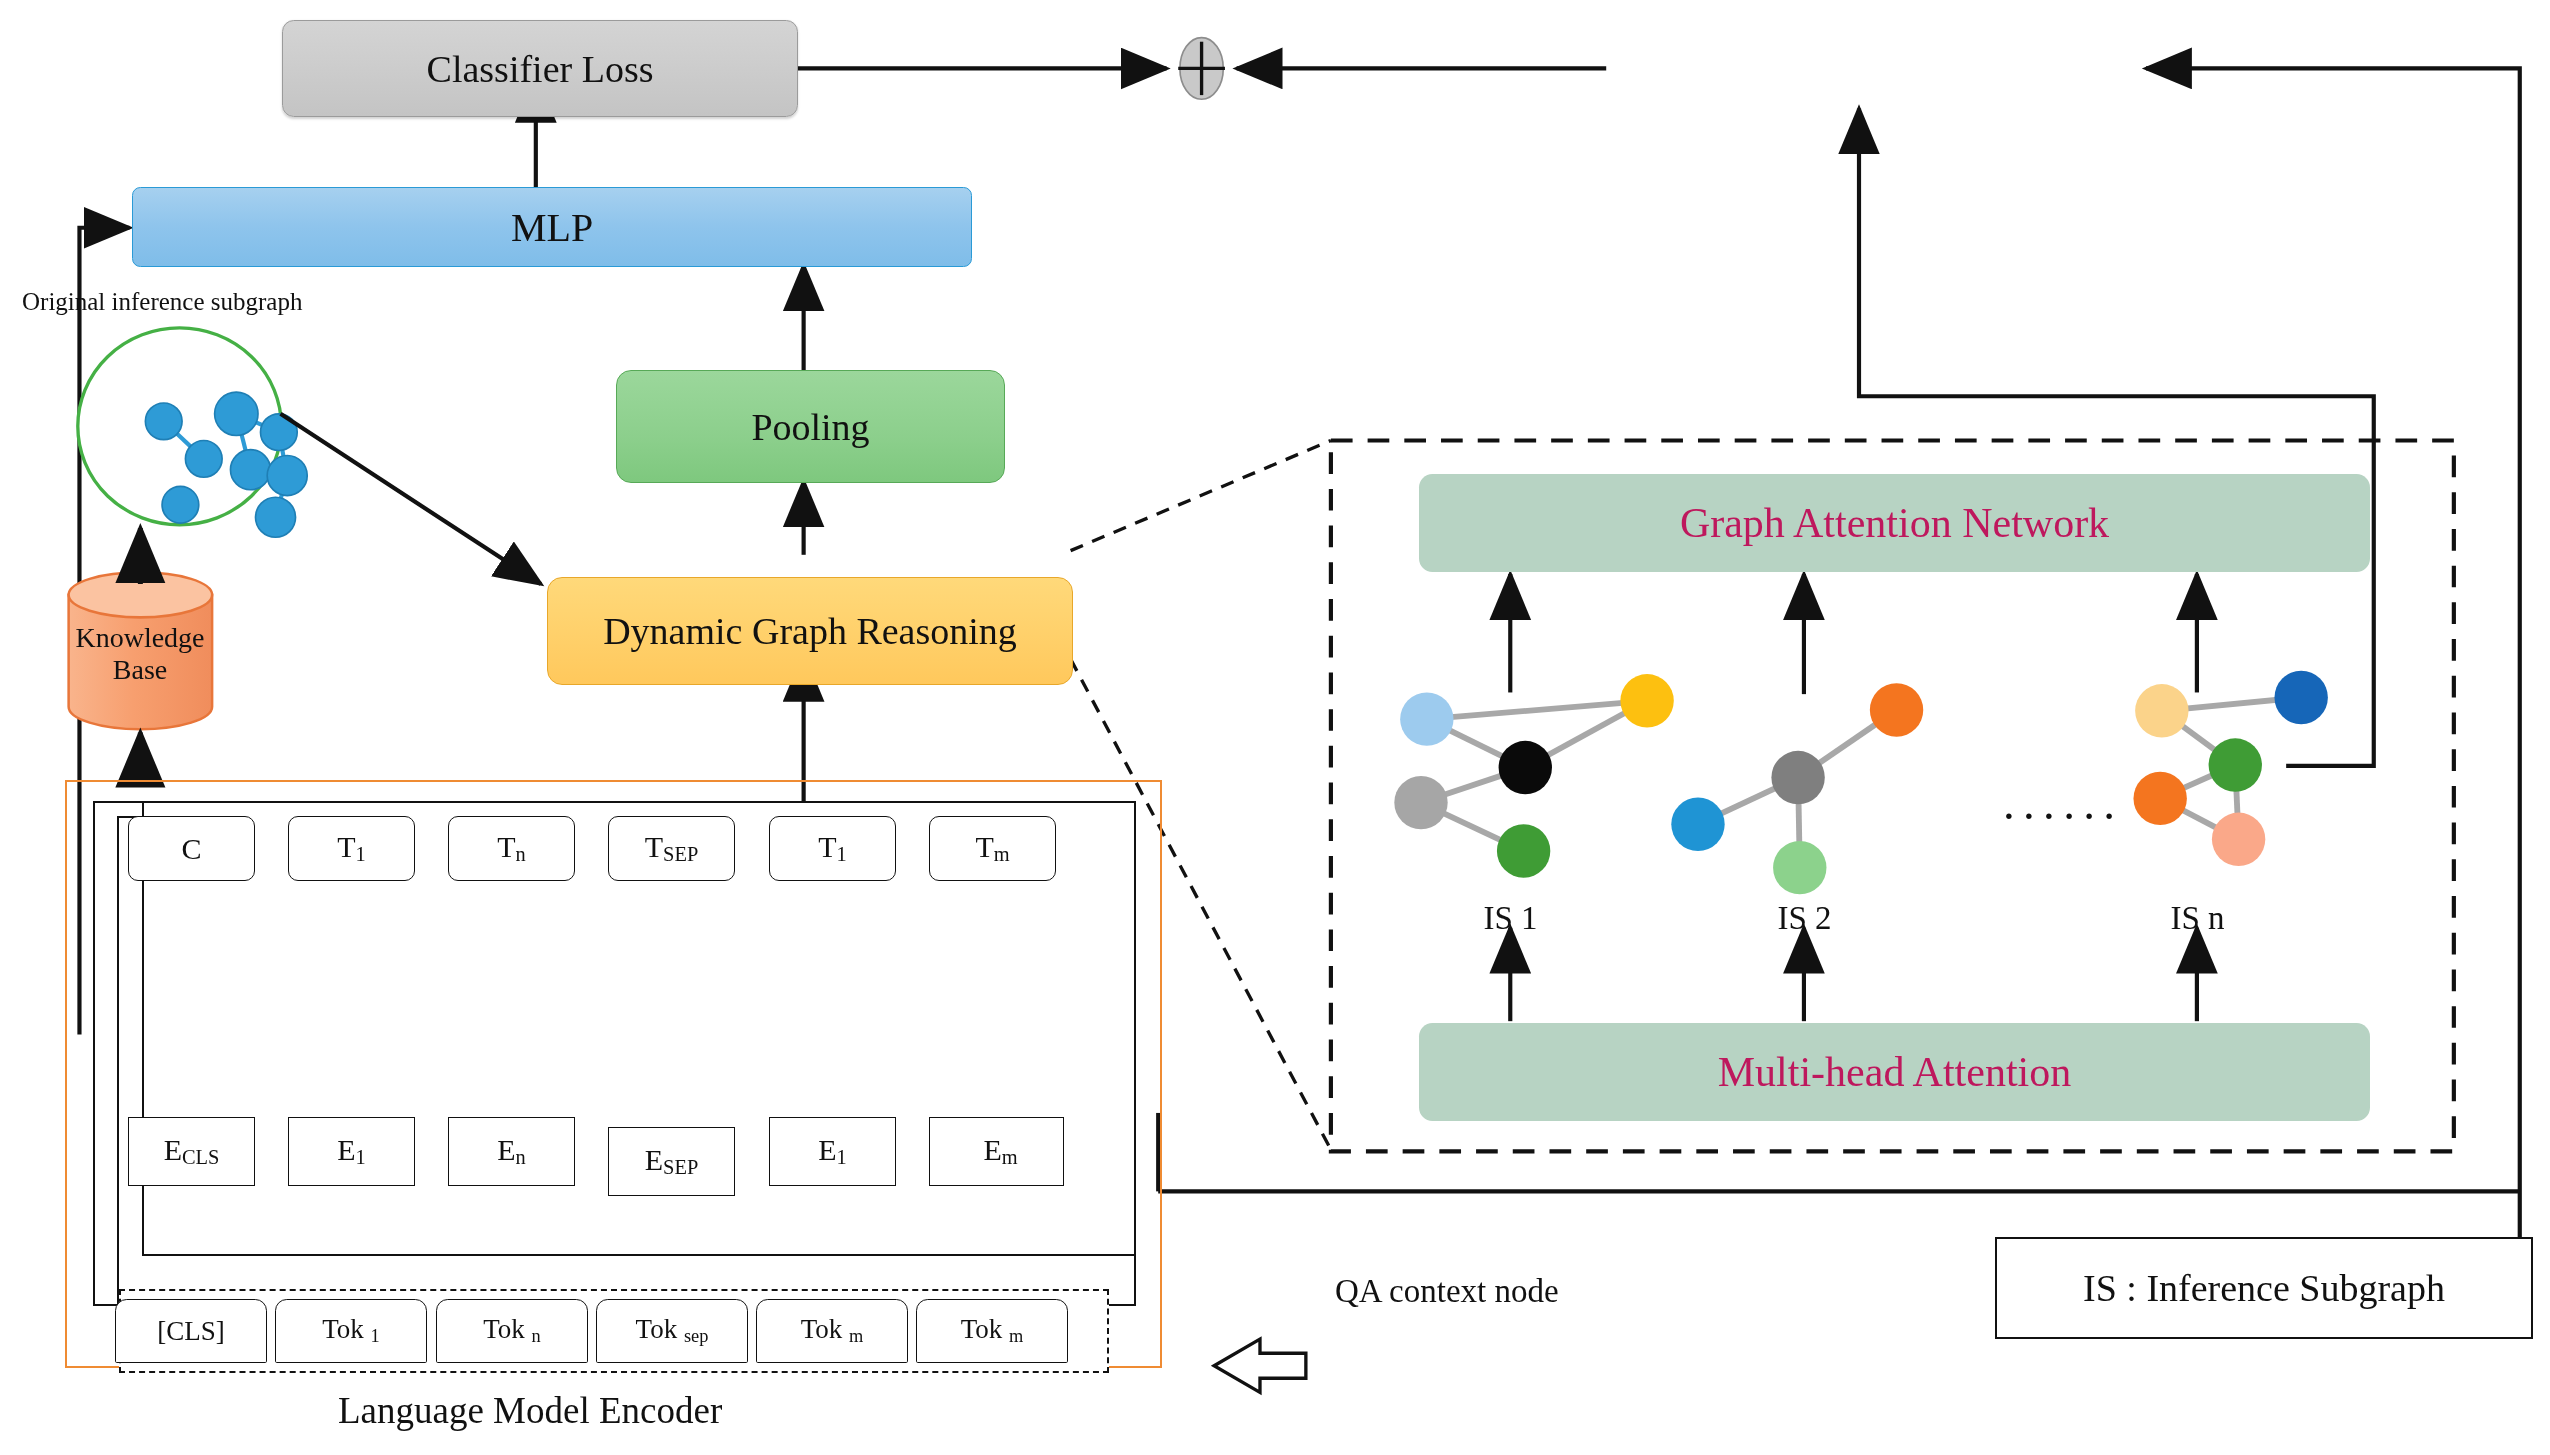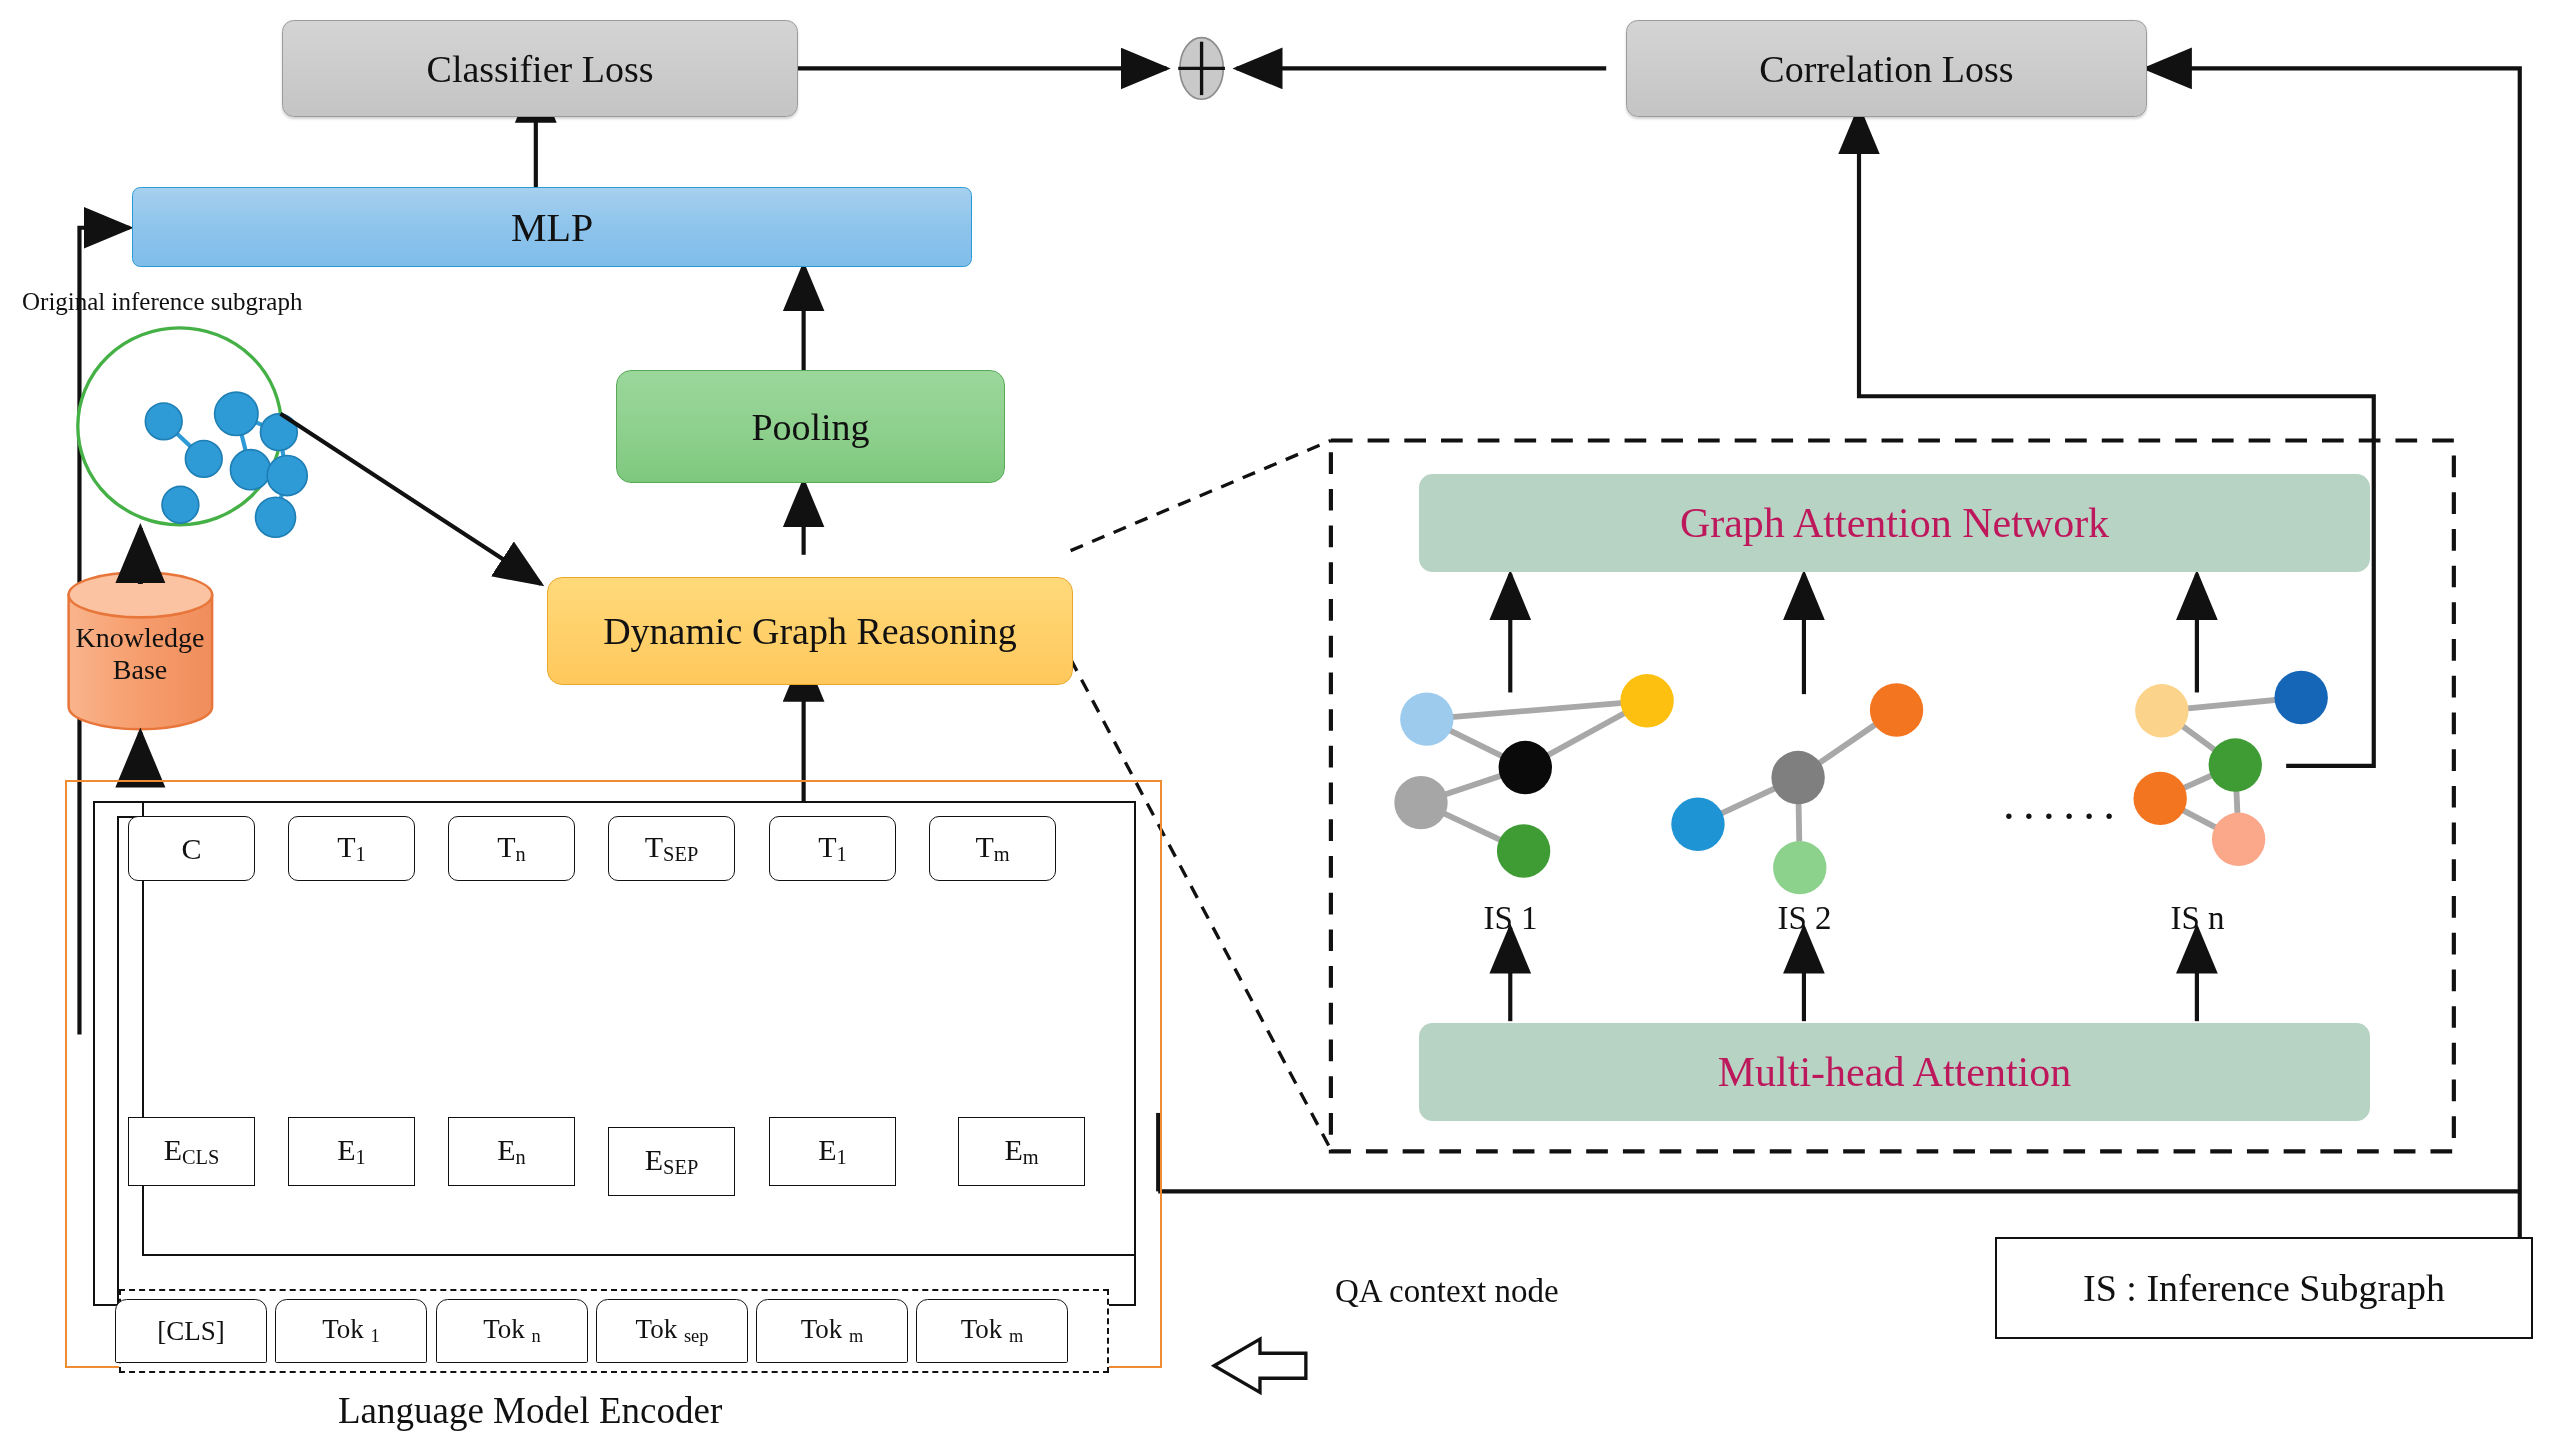--- a/index.html
+++ b/index.html
@@ -277,23 +277,20 @@
 
     <g>
       <path d="M1455,1637 L1510,1605 L1510,1622 L1565,1622 L1565,1652 L1510,1652 L1510,1669 Z" fill="#fff" stroke="#111" stroke-width="4"></path>
     </g>
   </svg>
 
   <div class="node loss-box" style="left:282px;top:20px;width:516px;height:97px;">
     <span>Classifier Loss</span>
   </div>
 
-  <div class="node loss-box" style="left:1626px;top:20px;width:521px;height:97px;">
-    <span>Correlation Loss</span>
-  </div>
 
   <div class="node mlp-box" style="left:132px;top:187px;width:840px;height:80px;">
     <span>MLP</span>
   </div>
 
   <div class="node pool-box" style="left:616px;top:370px;width:389px;height:113px;">
     <span>Pooling</span>
   </div>
 
   <div class="node dgr-box" style="left:547px;top:549px;width:526px;height:108px;margin-top:28px;">
@@ -380,21 +377,21 @@
       </div>
       <div class="emb-box" style="left: 448px; top: 1117px; width: 125px; height: 67px;">
         <span>E<span class="sub">n</span></span>
       </div>
       <div class="emb-box" style="left: 608px; top: 1117px; width: 125px; height: 67px; margin-top: 10px;">
         <span>E<span class="sub">SEP</span></span>
       </div>
       <div class="emb-box" style="left: 769px; top: 1117px; width: 125px; height: 67px;">
         <span>E<span class="sub">1</span></span>
       </div>
-      <div class="emb-box" style="left: 958px; top: 1117px; width: 125px; height: 67px;">
+      <div class="emb-box" style="left: 929px; top: 1117px; width: 125px; height: 67px; padding-left: 8px;">
         <span>E<span class="sub">m</span></span>
       </div>
     </div>
   <div id="enc-tok">
       <div class="tok-box" style="left: 115px; top: 1299px; width: 150px; height: 62px;">
         <span>[CLS]</span>
       </div>
       <div class="tok-box" style="left: 275px; top: 1299px; width: 150px; height: 62px;">
         <span>Tok <span class="sub">1</span></span>
       </div>

